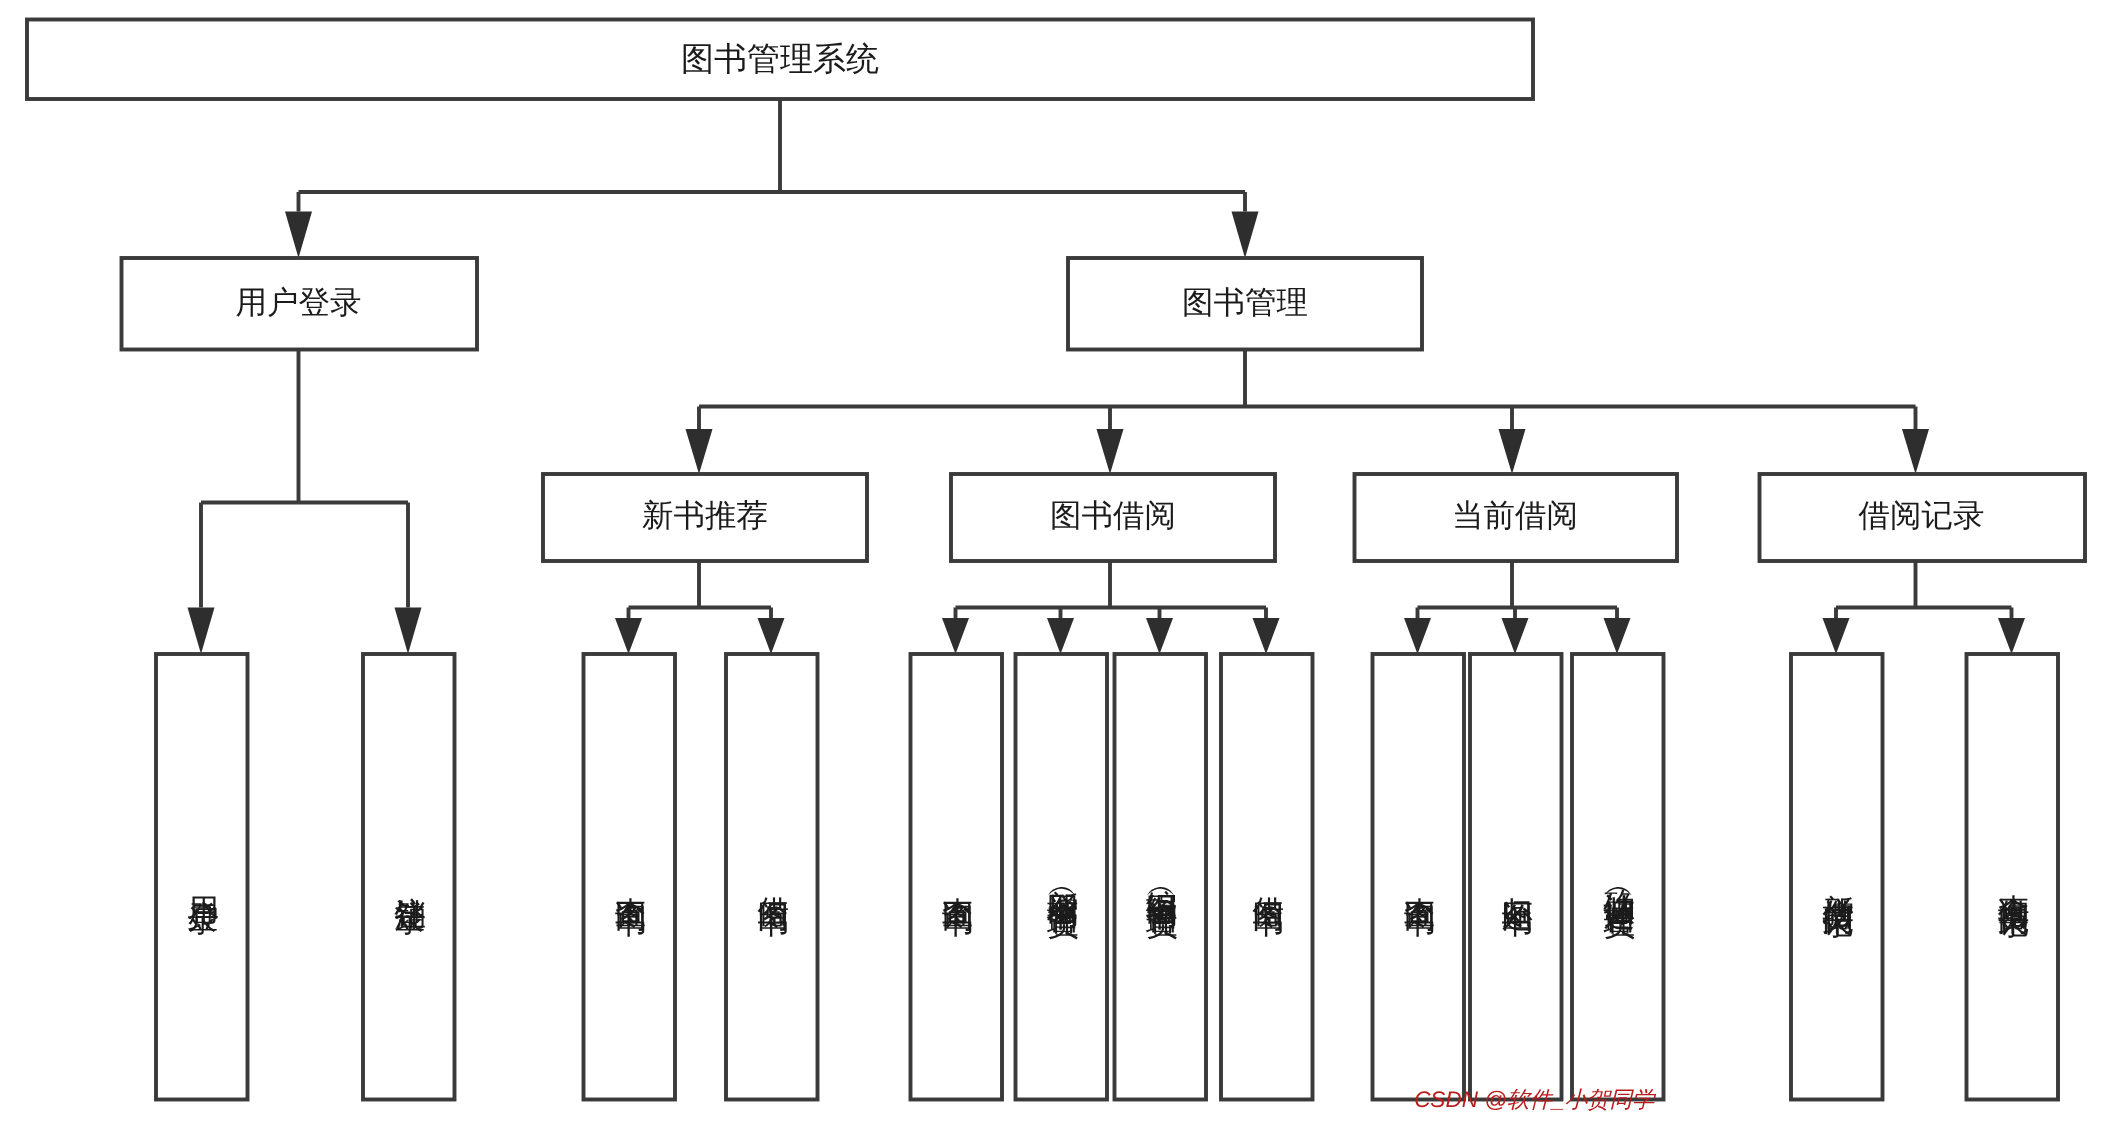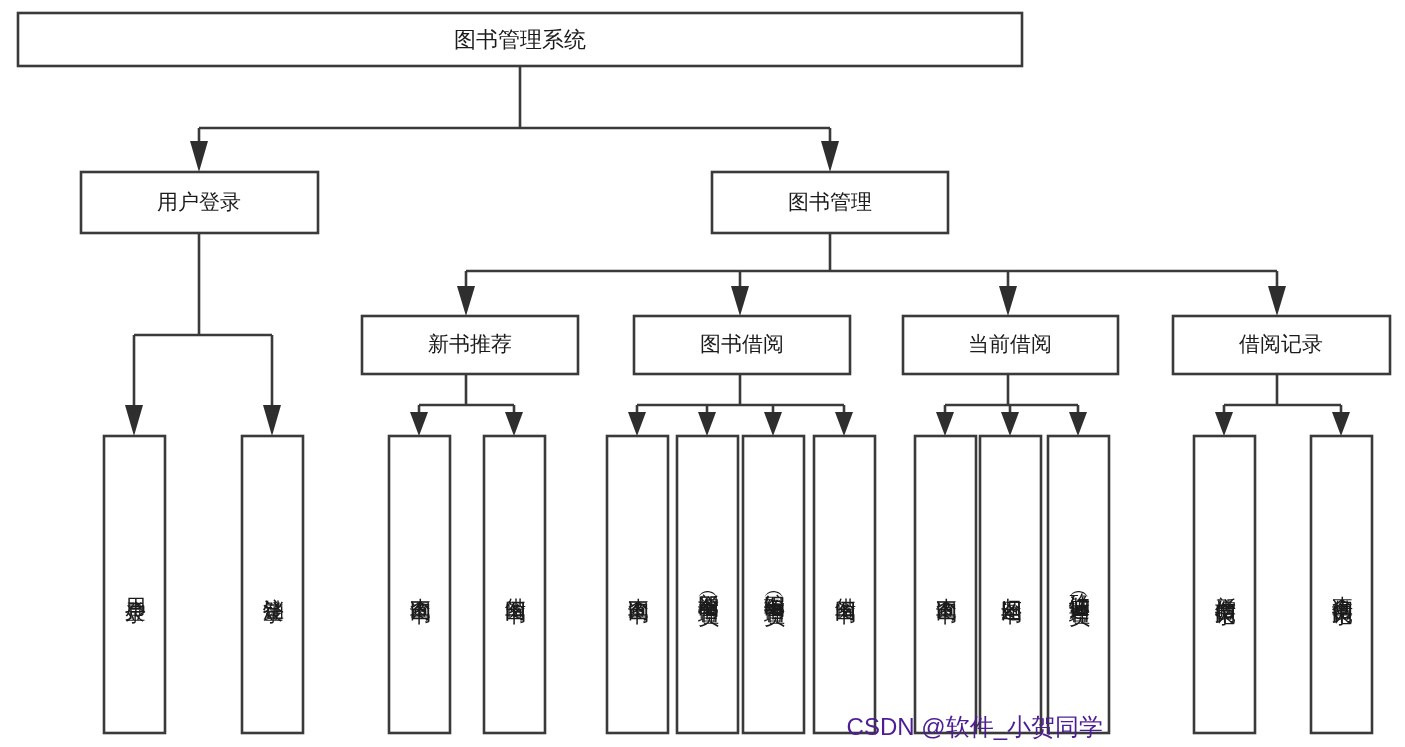--- a/index.html
+++ b/index.html
@@ -60,25 +60,26 @@
     text-orientation: upright;
     glyph-orientation-vertical: 0;
     letter-spacing: 2px;
     text-anchor: middle;
   }
   .watermark {
     position: absolute;
     right: 8px;
     bottom: 4px;
     font-family: "Liberation Sans", "DejaVu Sans", sans-serif;
-    font-size: 24px;
-    color: #4c1d95;
+    font-size: 15px;
+    color: #b91c1c;
     white-space: nowrap;
     pointer-events: none;
     user-select: none;
+    font-style: italic;
   }
 </style>
 </head>
 <body>
 
 <div id="diagram-root">
 
   <svg id="tree-svg" viewBox="0 0 1405 747" xmlns="http://www.w3.org/2000/svg">
 
     <g>

